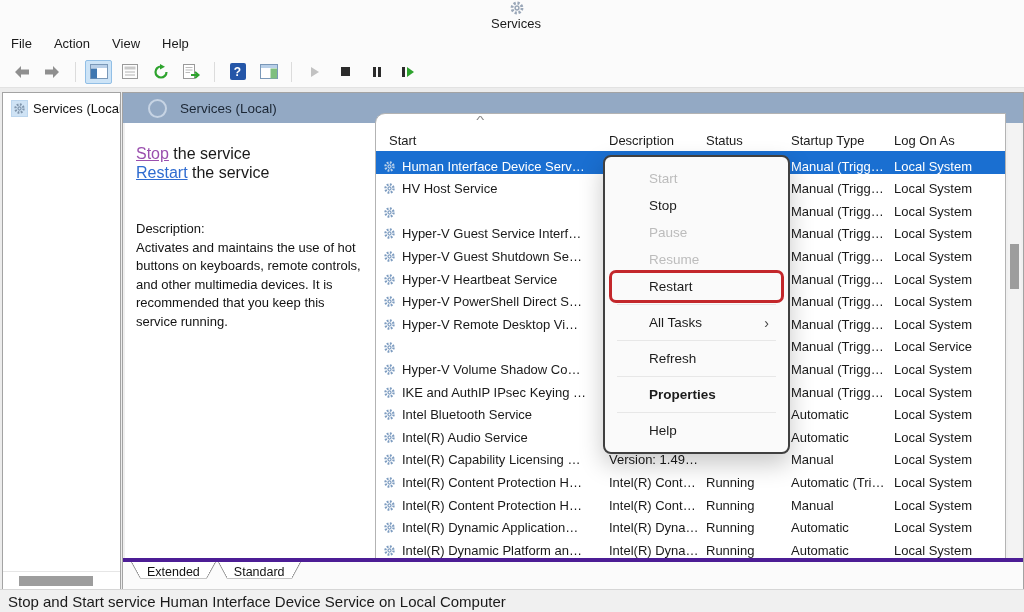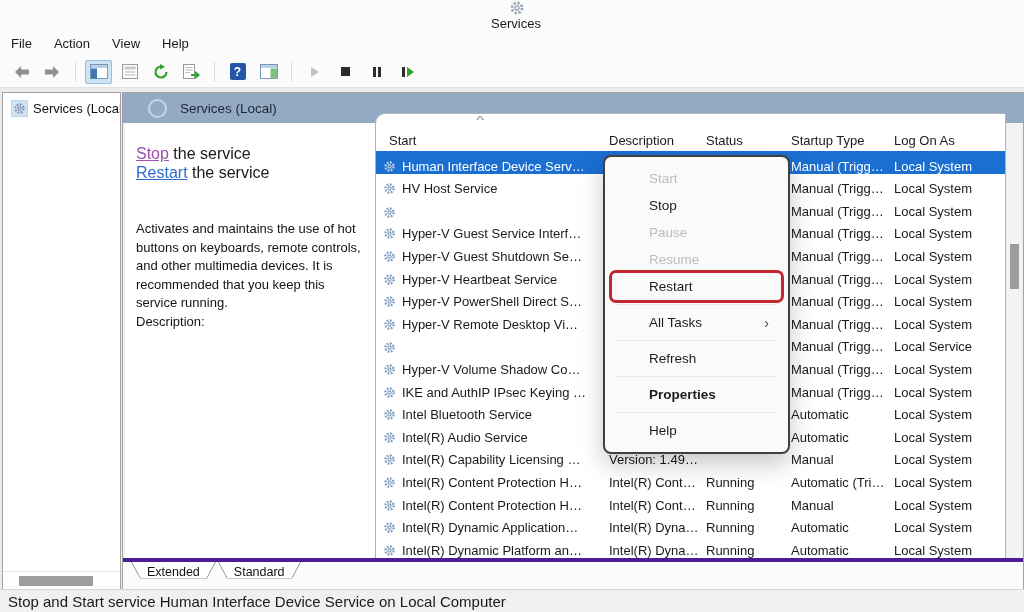--- a/index.html
+++ b/index.html
@@ -229,22 +229,22 @@
   <div class="detailpane">
     <div class="svc-links">
       <div>
         <a class="link link-stop">Stop</a><span> the service</span>
       </div>
       <div>
         <a class="link link-restart">Restart</a><span> the service</span>
       </div>
     </div>
     <div class="svc-desc">
+      <div>Description:</div>
       <div>Activates and maintains the use of hot buttons on keyboards, remote controls, and other multimedia devices. It is recommended that you keep this service running.</div>
-      <div>Description:</div>
     </div>
   </div>
 
   <div class="listpane">
     <div class="listheader">
       <span class="sort-caret">^</span>
       <div class="hdr-row">
           <div class="cell c0">Start</div>
           <div class="cell c1">Description</div>
           <div class="cell c2">Status</div>

